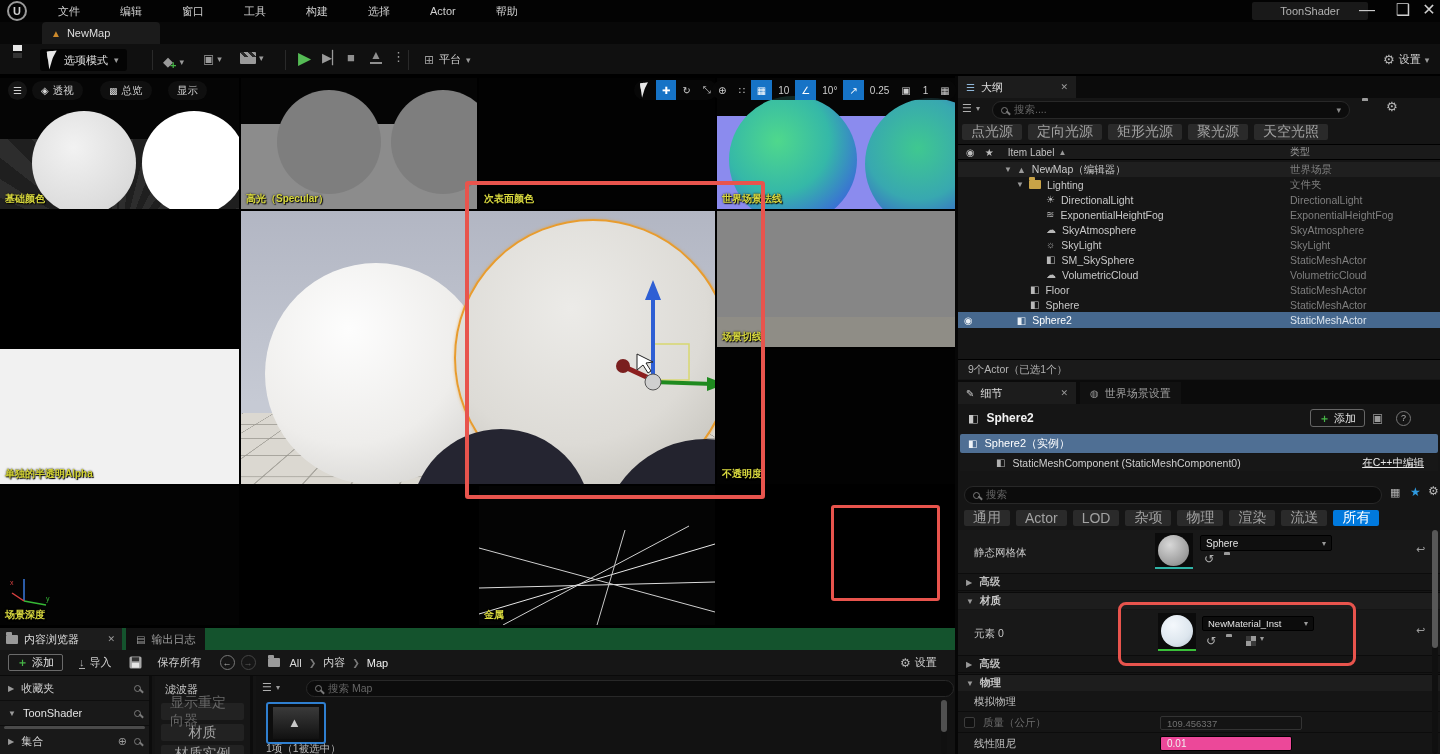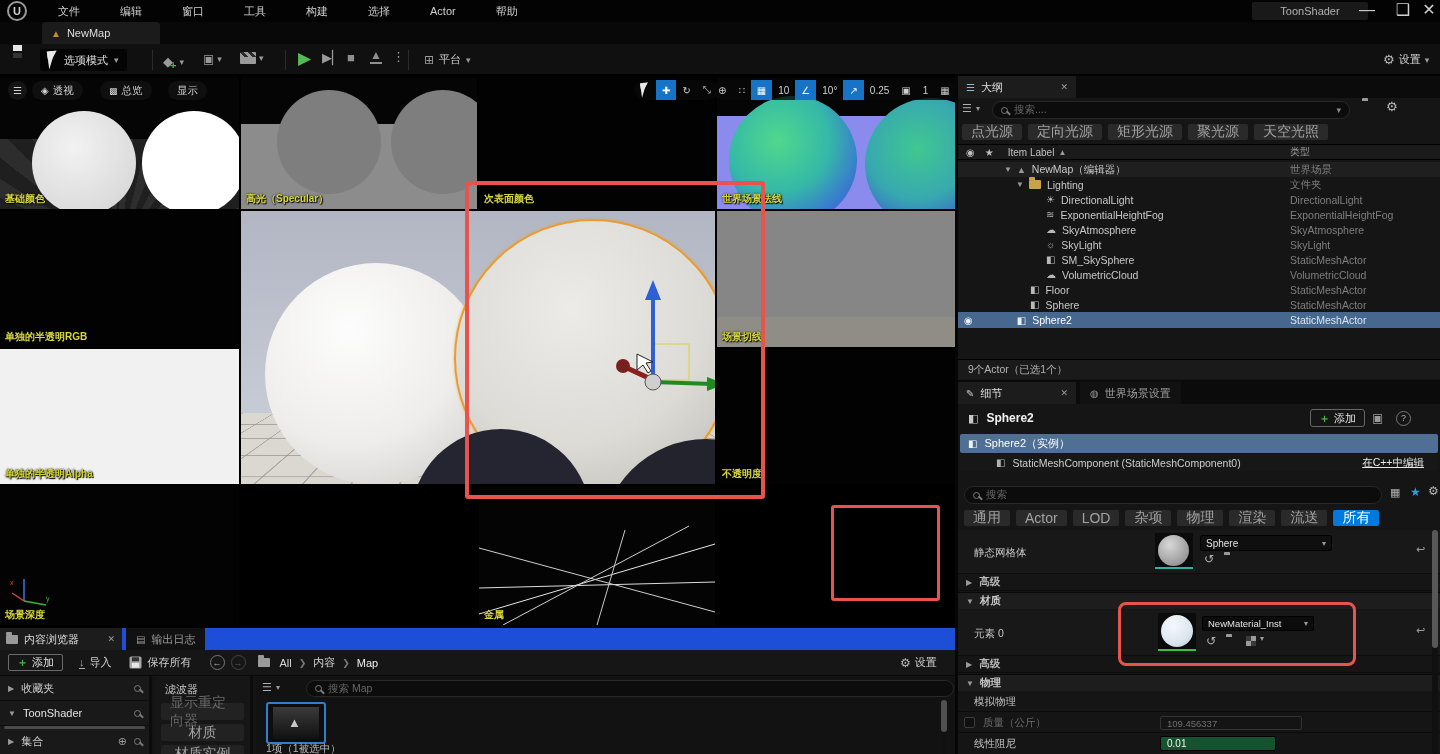--- a/index.html
+++ b/index.html
@@ -123,23 +123,20 @@
     <div class="cell" style="left:479px;top:2px;width:236px;height:131px;background:#020202;">
       <div class="vplabel">次表面颜色</div>
     </div>
     <div class="cell" style="left:717px;top:2px;width:238px;height:131px;background:#8b8bee;">
       <div class="abs" style="left:0;top:0;width:238px;height:38px;background:#050505;"></div>
       <div class="sphere" style="left:12px;top:18px;width:128px;height:128px;background:radial-gradient(circle at 38% 35%, #4fd88c, #35b8a8 45%, #3a6ad8 80%, #5858c8);"></div>
       <div class="sphere" style="left:148px;top:20px;width:132px;height:132px;background:radial-gradient(circle at 40% 38%, #3fc890, #38a8b0 45%, #3858d0 78%, #7a3fb8);"></div>
       <div class="vplabel">世界场景法线</div>
     </div>
 
-    <div class="cell" style="left:0;top:135px;width:239px;height:136px;background:#020202;">
-      <div class="vplabel">单独的半透明RGB</div>
-    </div>
     <div class="cell" style="left:717px;top:135px;width:238px;height:136px;background:#868686;">
       <div class="abs" style="left:0;bottom:0;width:238px;height:30px;background:#8f8d86;"></div>
       <div class="vplabel">场景切线</div>
     </div>
 
     <div class="cell" style="left:0;top:273px;width:239px;height:135px;background:#f1f1f1;">
       <div class="vplabel" style="color:#d2d232;">单独的半透明Alpha</div>
     </div>
     <div class="cell" style="left:717px;top:273px;width:238px;height:135px;background:#020202;">
       <div class="vplabel">不透明度</div>
@@ -422,52 +419,52 @@
     </div>
     <div class="abs row" style="left:0;top:333px;width:482px;height:20px;border-bottom:1px solid #0c0c0c;">
       <span class="cb" style="margin-left:6px;"></span>
       <span class="t105" style="margin-left:8px;color:#6e6e6e;">质量（公斤）</span>
       <div class="valbox abs" style="left:202px;top:3px;width:142px;height:14px;">
         <span class="t9" style="color:#707070;">109.456337</span>
       </div>
     </div>
     <div class="abs row" style="left:0;top:354px;width:482px;height:20px;">
       <span class="t105" style="margin-left:16px;color:#c0c0c0;">线性阻尼</span>
-      <div class="valbox abs" style="left:202px;top:2px;width:116px;height:15px;background:#14532d;border-color:#000;">
+      <div class="valbox abs" style="left:202px;top:2px;width:132px;height:15px;background:#ec4899;border-color:#000;">
         <span class="t10" style="color:#f0f0f0;">0.01</span>
       </div>
     </div>
 
     <div class="abs" style="left:474px;top:150px;width:6px;height:224px;background:#101010;border-radius:3px;">
       <div class="abs" style="left:0;top:0;width:6px;height:118px;background:#585858;border-radius:3px;"></div>
     </div>
   </div>
 
   <div class="abs" style="left:0;top:628px;width:955px;height:126px;background:#141414;">
-    <div class="abs" style="left:0;top:0;width:955px;height:22px;background:#1d4ed8;">
+    <div class="abs" style="left:0;top:0;width:955px;height:22px;background:#14532d;">
       <div class="abs row" style="left:0;top:0;width:122px;height:22px;background:#1c1c1c;padding-left:6px;gap:6px;">
         <span class="fold g"></span>
         <span class="t11" style="color:#dedede;">内容浏览器</span>
         <span style="margin-left:auto;margin-right:7px;color:#9a9a9a;font-size:9px;">✕</span>
       </div>
       <div class="abs row" style="left:126px;top:0;height:22px;background:#111;padding:0 10px;gap:6px;">
         <span style="color:#9a9a9a;font-size:10px;">▤</span>
         <span class="t11" style="color:#9c9c9c;">输出日志</span>
       </div>
     </div>
     <div class="abs row" style="left:0;top:22px;width:955px;height:26px;background:#161616;border-bottom:1px solid #0a0a0a;">
       <div class="row" style="margin-left:8px;height:17px;border:1px solid #6a6a6a;border-radius:2px;padding:0 8px;gap:4px;">
         <span style="color:#46b546;font-weight:bold;font-size:11px;">＋</span>
         <span class="t11" style="color:#e4e4e4;">添加</span>
       </div>
       <div class="row" style="margin-left:16px;gap:5px;">
         <span style="color:#b0b0b0;font-size:11px;border-bottom:1.5px solid #b0b0b0;line-height:11px;">↓</span>
         <span class="t11" style="color:#d0d0d0;">导入</span>
       </div>
-      <div class="row" style="margin-left:16px;gap:5px;align-items:center;">
+      <div class="row" style="margin-left:16px;gap:15px;align-items:center;">
         <span class="disk" style="transform:scale(.8);"></span>
         <span class="t11" style="color:#d0d0d0;">保存所有</span>
       </div>
       <span class="circ" style="margin-left:18px;">←</span>
       <span class="circ" style="margin-left:6px;color:#5a5a5a;border-color:#444;">→</span>
       <span class="fold g" style="margin-left:12px;"></span>
       <span class="t11" style="margin-left:10px;color:#d8d8d8;">All</span>
       <span style="margin:0 7px;color:#7a7a7a;font-size:9px;">❯</span>
       <span class="t11" style="color:#d8d8d8;">内容</span>
       <span style="margin:0 7px;color:#7a7a7a;font-size:9px;">❯</span>

